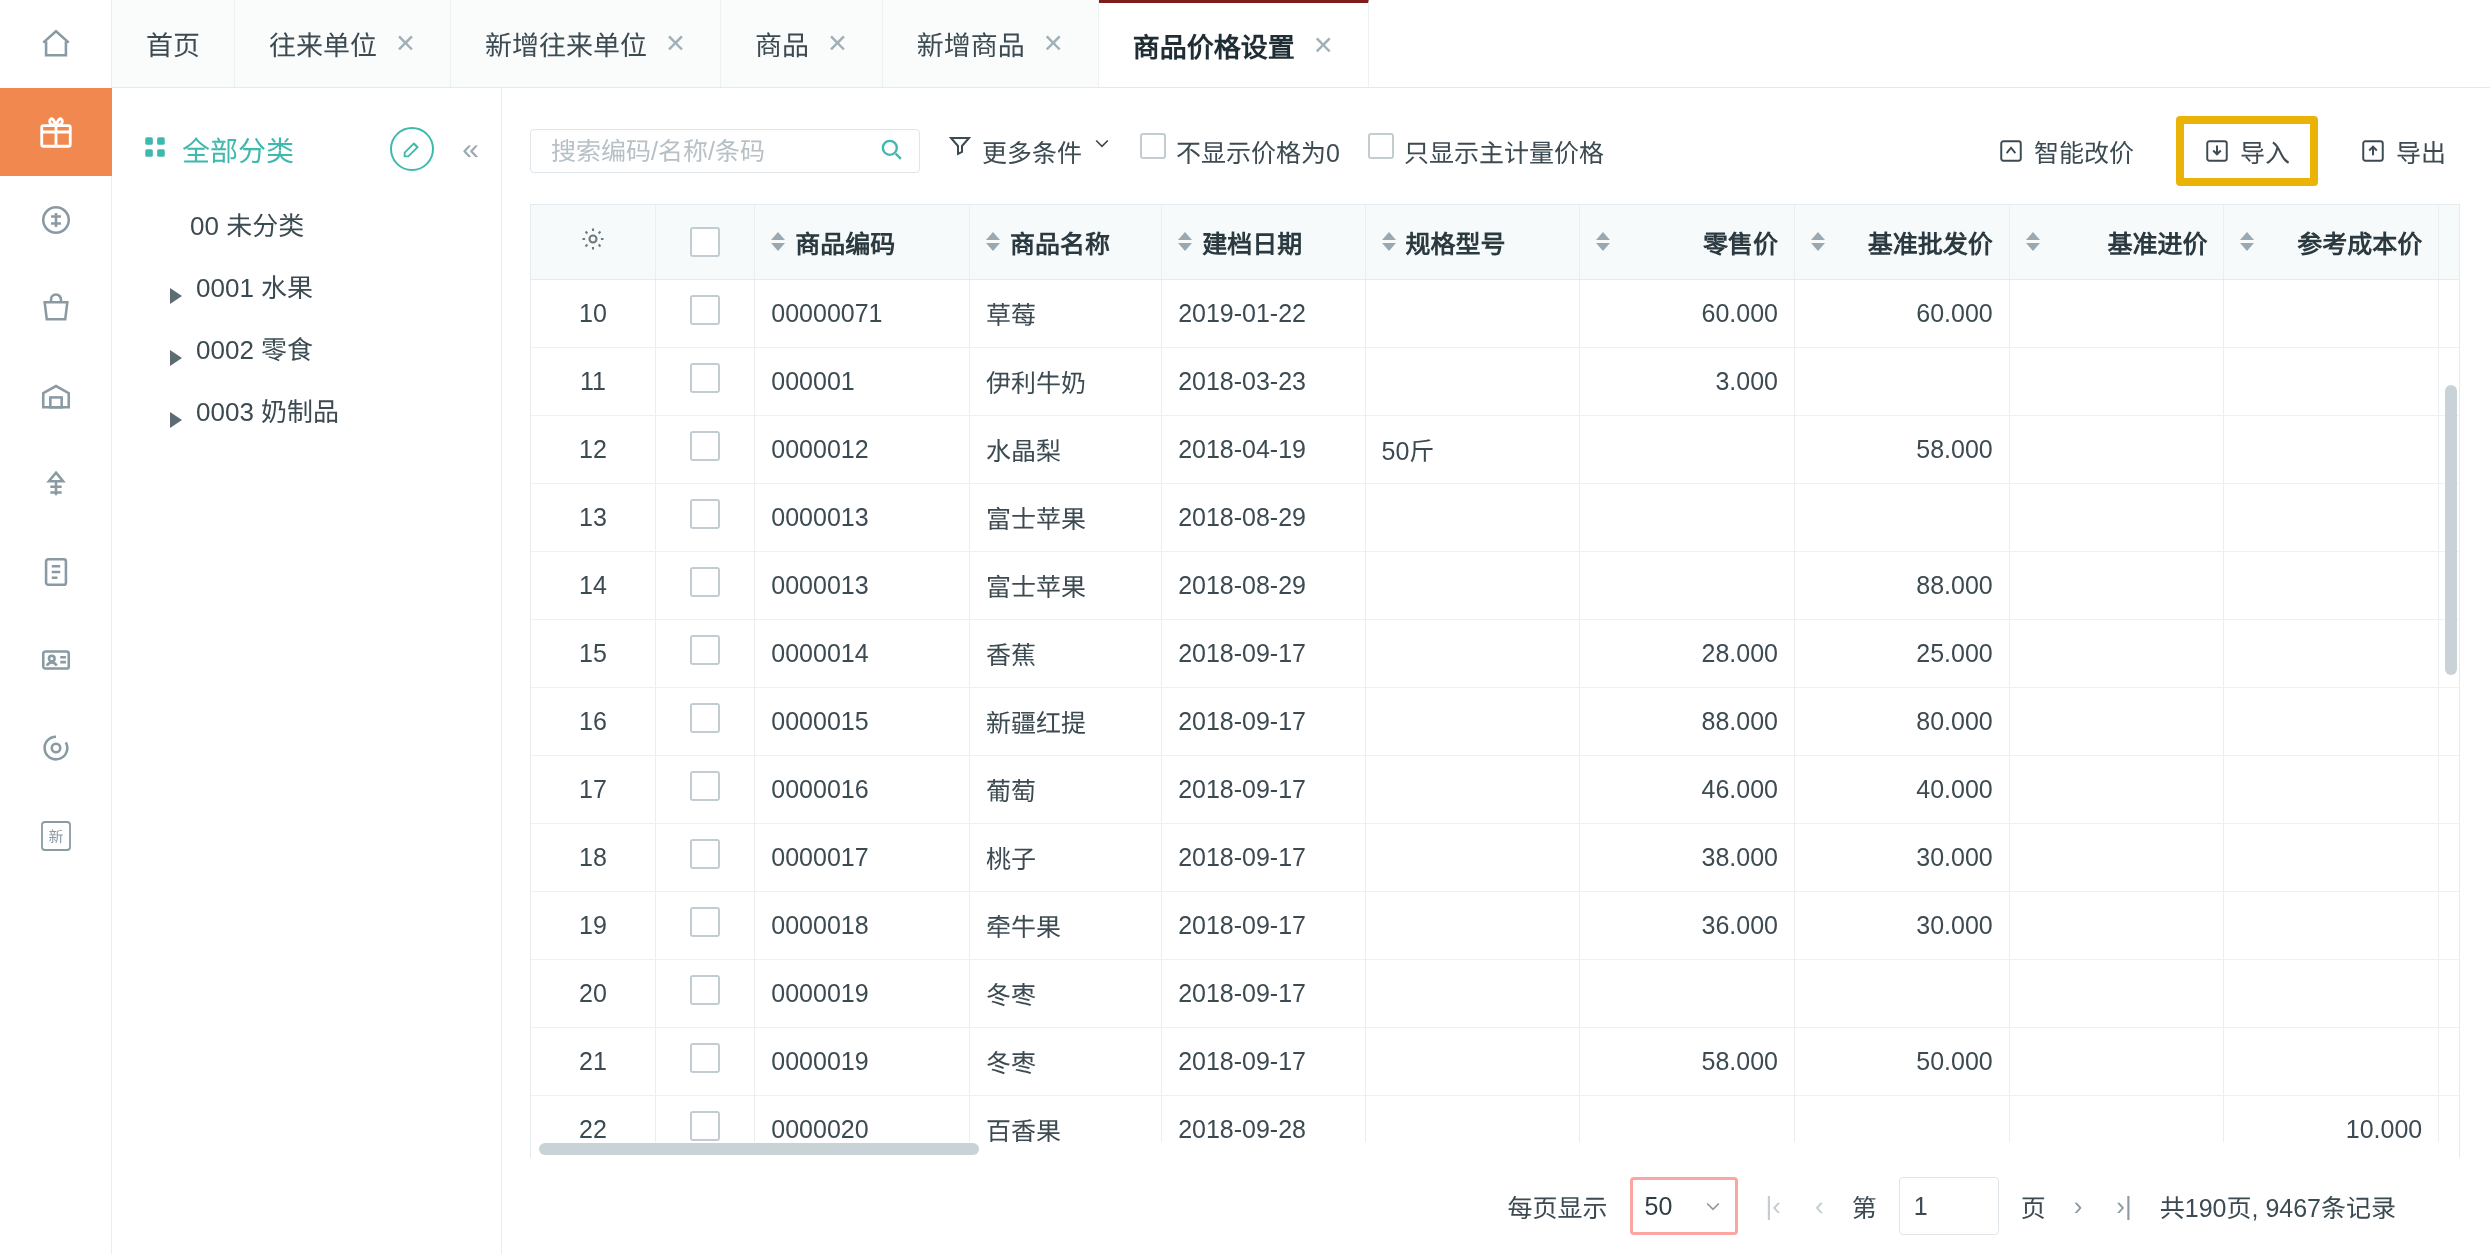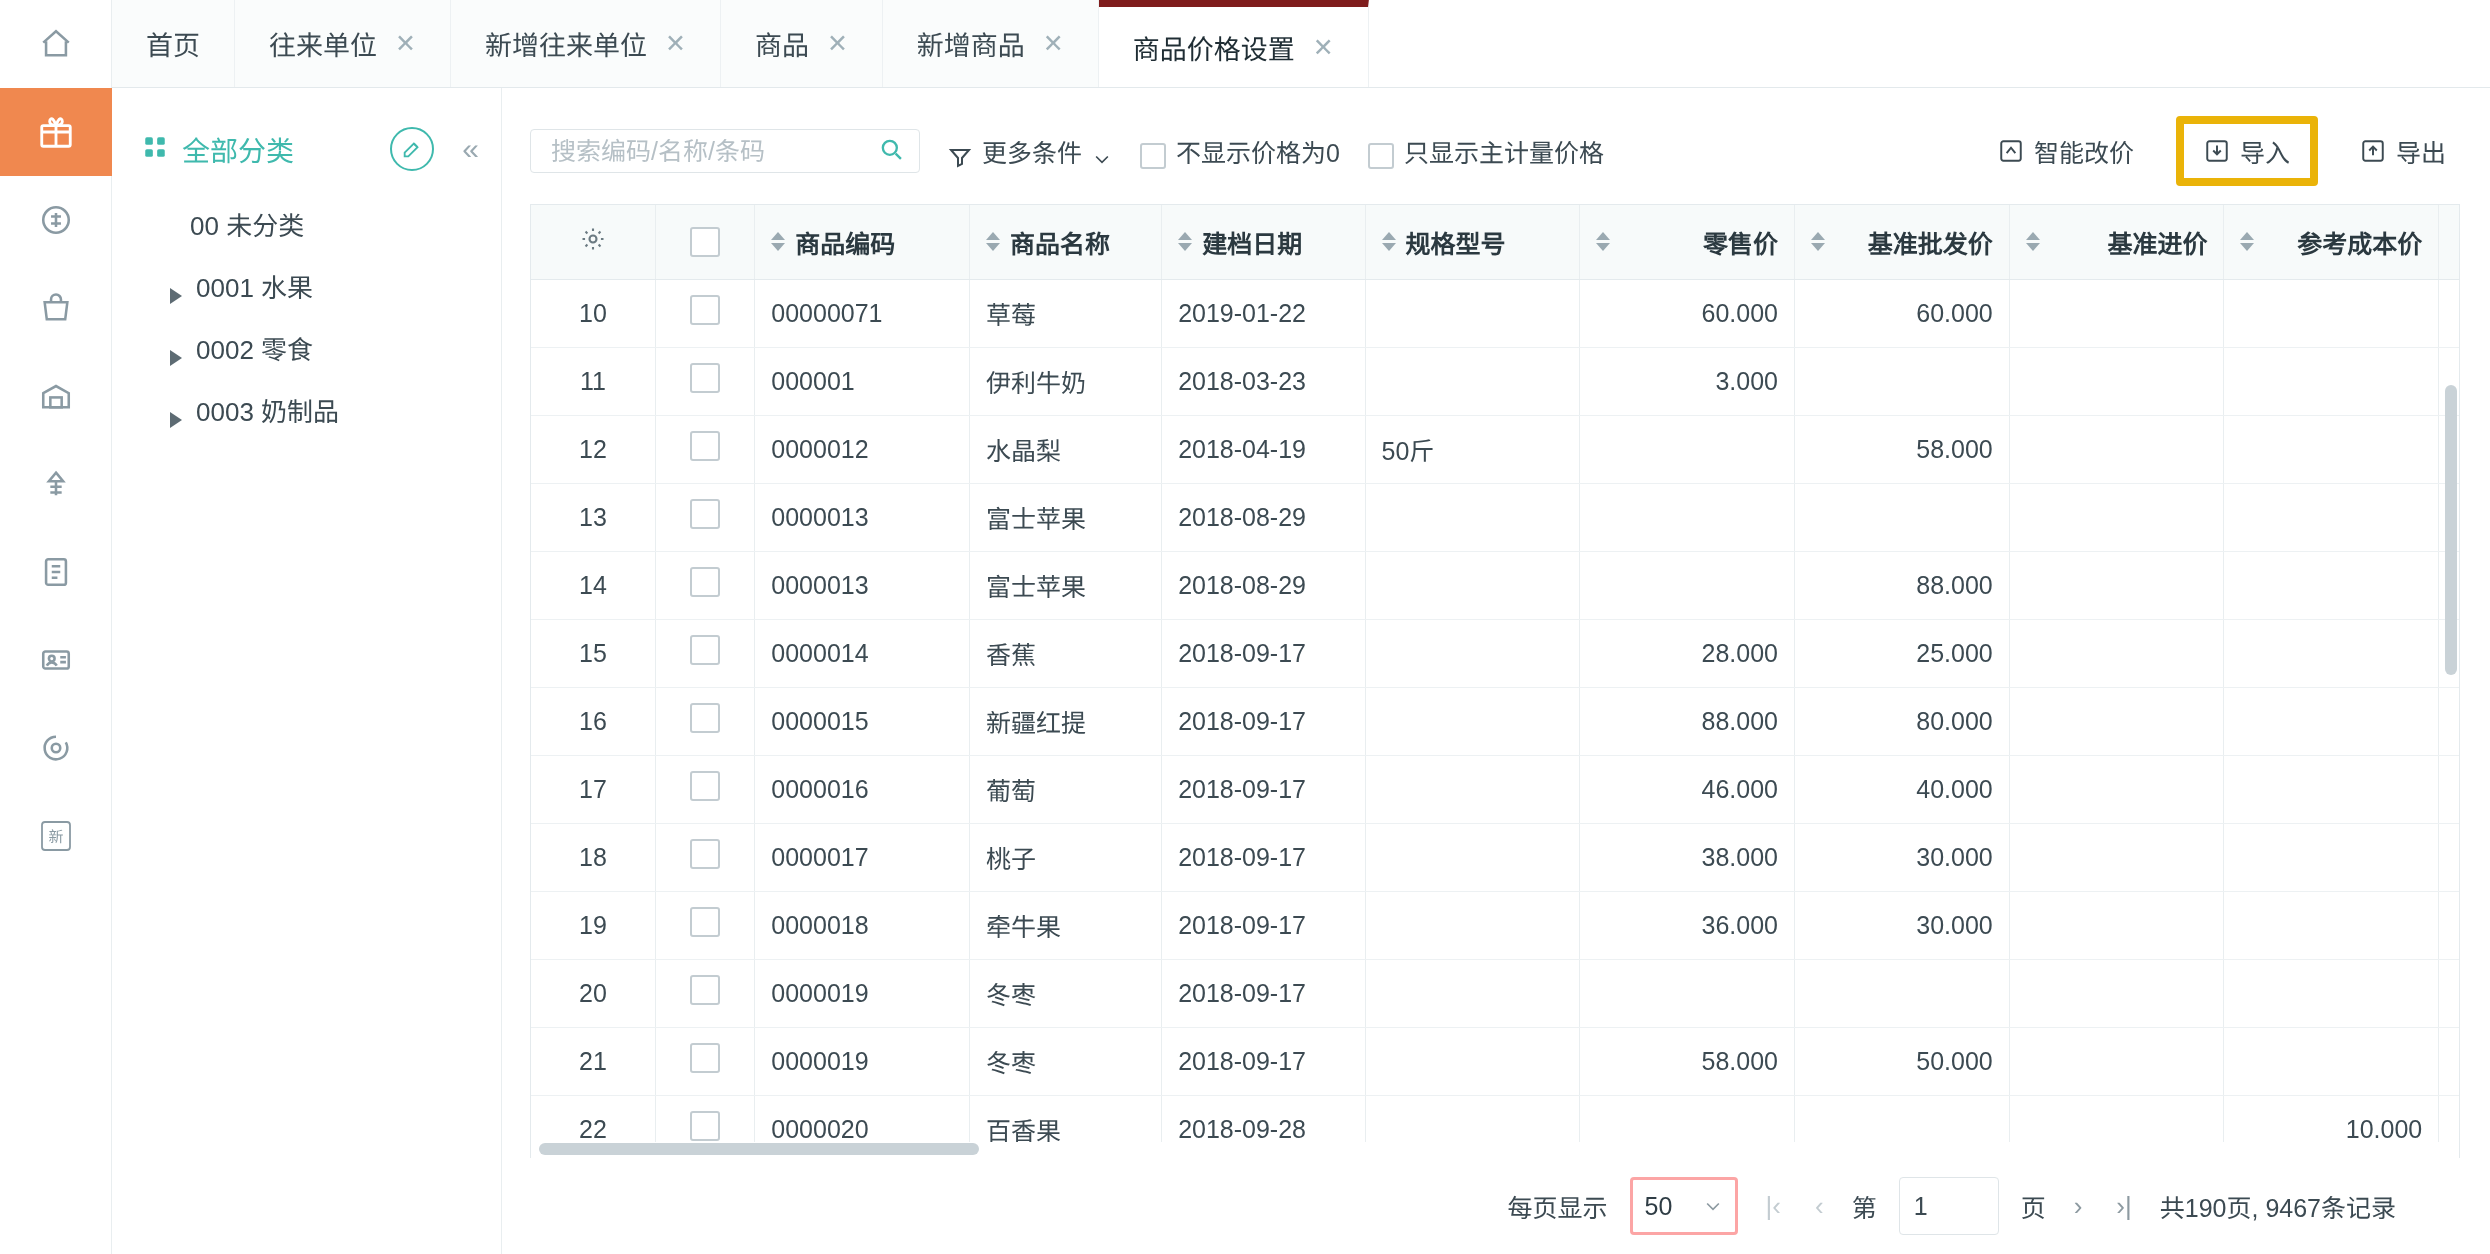--- a/index.html
+++ b/index.html
@@ -70,22 +70,22 @@
     font-size: 27px;
     color: #3c4a52;
     border-right: 1px solid #edf1f3;
     white-space: nowrap;
     position: relative;
     background: #fafcfc;
   }
   .tab.active {
     background: #ffffff;
     color: #1f2d34;
-    border-top: 8px solid #7f1d1d;
-    font-weight: normal;
+    border-top: 4px solid #7f1d1d;
+    font-weight: bold;
   }
   .tab .tab-close {
     color: #9fb0b8;
     font-size: 25px;
     line-height: 1;
   }
 
   
   .content {
     flex: 1 1 auto;
@@ -178,21 +178,21 @@
     font-size: 25px;
     color: #2f3d45;
     background: transparent;
     font-family: inherit;
   }
   .searchbox input::placeholder { color: #b6c0c6; }
   .search-ico { color: #3fb9ad; }
 
   .tb-link {
     display: flex;
-    align-items: flex-end;
+    align-items: flex-start;
     gap: 10px;
     font-size: 25px;
     color: #3c4a52;
     white-space: nowrap;
   }
   .chk {
     width: 26px; height: 26px;
     border: 2px solid #c3ccd1;
     border-radius: 3px;
     background: #fff;

